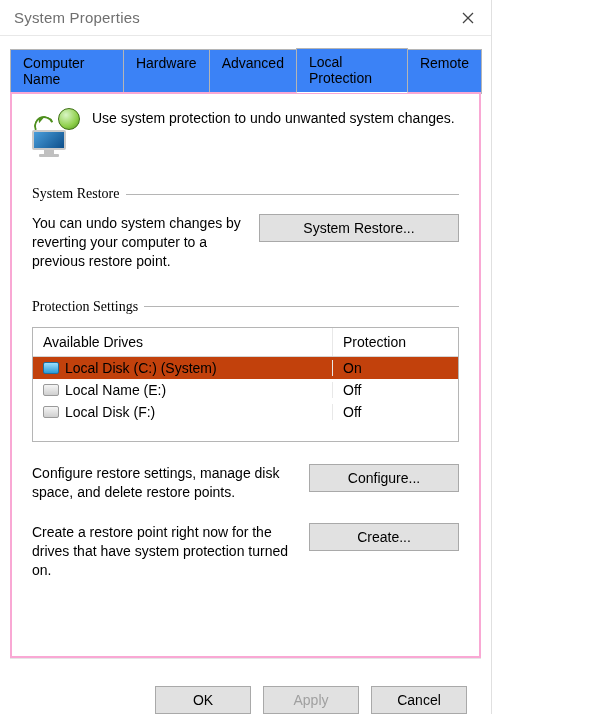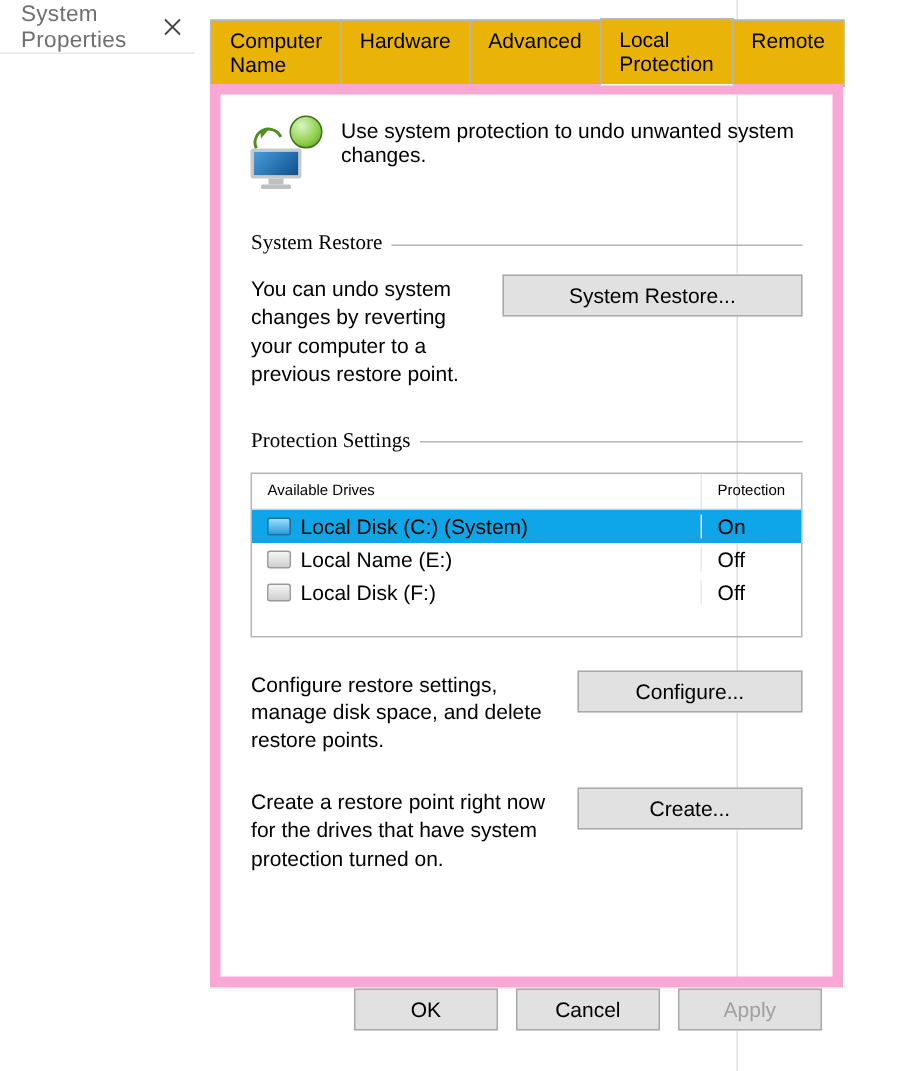--- a/index.html
+++ b/index.html
@@ -10,21 +10,21 @@
     color: #000;
     background: #fff;
     width: 612px;
     height: 714px;
     overflow: hidden;
   }
   .window {
     width: 492px;
     height: 714px;
     display: flex;
-    flex-direction: row;
+    flex-direction: column;
     border-right: 1px solid #e0e0e0;
   }
   .titlebar {
     display: flex;
     align-items: center;
     justify-content: space-between;
     height: 36px;
     padding: 0 0 0 14px;
     border-bottom: 1px solid #e8e8e8;
   }
@@ -51,35 +51,35 @@
   .tabs {
     display: flex;
     position: relative;
     margin-bottom: -1px;
   }
   .tab {
     padding: 5px 12px;
     font-size: 14px;
     border: 1px solid #b5b5b5;
     border-bottom: 1px solid #b5b5b5;
-    background: #eab308;
+    background: #3b82f6;
     margin-right: -1px;
     position: relative;
     cursor: pointer;
     top: 1px;
   }
   .tab.active {
     border-bottom: 1px solid #fff;
     z-index: 2;
     top: 0;
     padding-top: 5px;
     padding-bottom: 6px;
   }
   .tab-panel {
-    border: 7px solid #f9a8d4;
+    border: 2px solid #f9a8d4;
     flex: 1;
     padding: 14px 20px 18px 20px;
     position: relative;
     z-index: 1;
   }
   .intro {
     display: flex;
     align-items: flex-start;
     gap: 14px;
     margin-bottom: 30px;
@@ -182,30 +182,30 @@
   .drive-table {
     border: 1px solid #b5b5b5;
     margin: 6px 0 22px 0;
   }
   .drive-header {
     display: flex;
     border-bottom: 1px solid #d5d5d5;
   }
   .drive-header .col {
     padding: 6px 10px;
-    font-size: 10px;
+    font-size: 14px;
   }
   .col.c1 { flex: 0 0 300px; border-right: 1px solid #e8e8e8; }
   .col.c2 { flex: 1; }
   .drive-body .drive-row {
     display: flex;
     align-items: center;
     height: 22px;
   }
-  .drive-row.sel { background: #0ea5e9; }
+  .drive-row.sel { background: #c2410c; }
   .drive-row .col { padding: 0 10px; font-size: 14px; display:flex; align-items:center; gap:6px; }
   .drive-icon {
     width: 16px; height: 12px;
     display:inline-block;
     position: relative;
   }
   .drive-icon .body {
     position:absolute; inset:0;
     background: linear-gradient(#f5f5f5,#cfcfcf);
     border:1px solid #9a9a9a;
@@ -217,21 +217,21 @@
     display: flex;
     align-items: flex-start;
     gap: 18px;
     margin-bottom: 22px;
   }
   .settings-row .desc { flex: 1; font-size: 14px; line-height: 1.35; }
   .footer {
     height: 56px;
     border-top: 1px solid #e6e6e6;
     display: flex;
-    align-items: flex-start;
+    align-items: flex-end;
     justify-content: flex-end;
     gap: 12px;
     padding: 0 14px;
   }
   .footer .win-btn { min-width: 96px; }
 </style>
 </head>
 <body>
 
 <div class="window">
@@ -329,18 +329,18 @@
 
       <div class="settings-row" style="margin-bottom:6px">
         <div class="desc">Create a restore point right now for the drives that have system protection turned on.</div>
         <button class="win-btn">Create...</button>
       </div>
 
     </div>
 
     <div class="footer">
       <button class="win-btn">OK</button>
+      <button class="win-btn" disabled="">Apply</button>
       <button class="win-btn">Cancel</button>
-      <button class="win-btn" disabled="">Apply</button>
     </div>
 
   </div>
 </div>
 
 </body></html>

